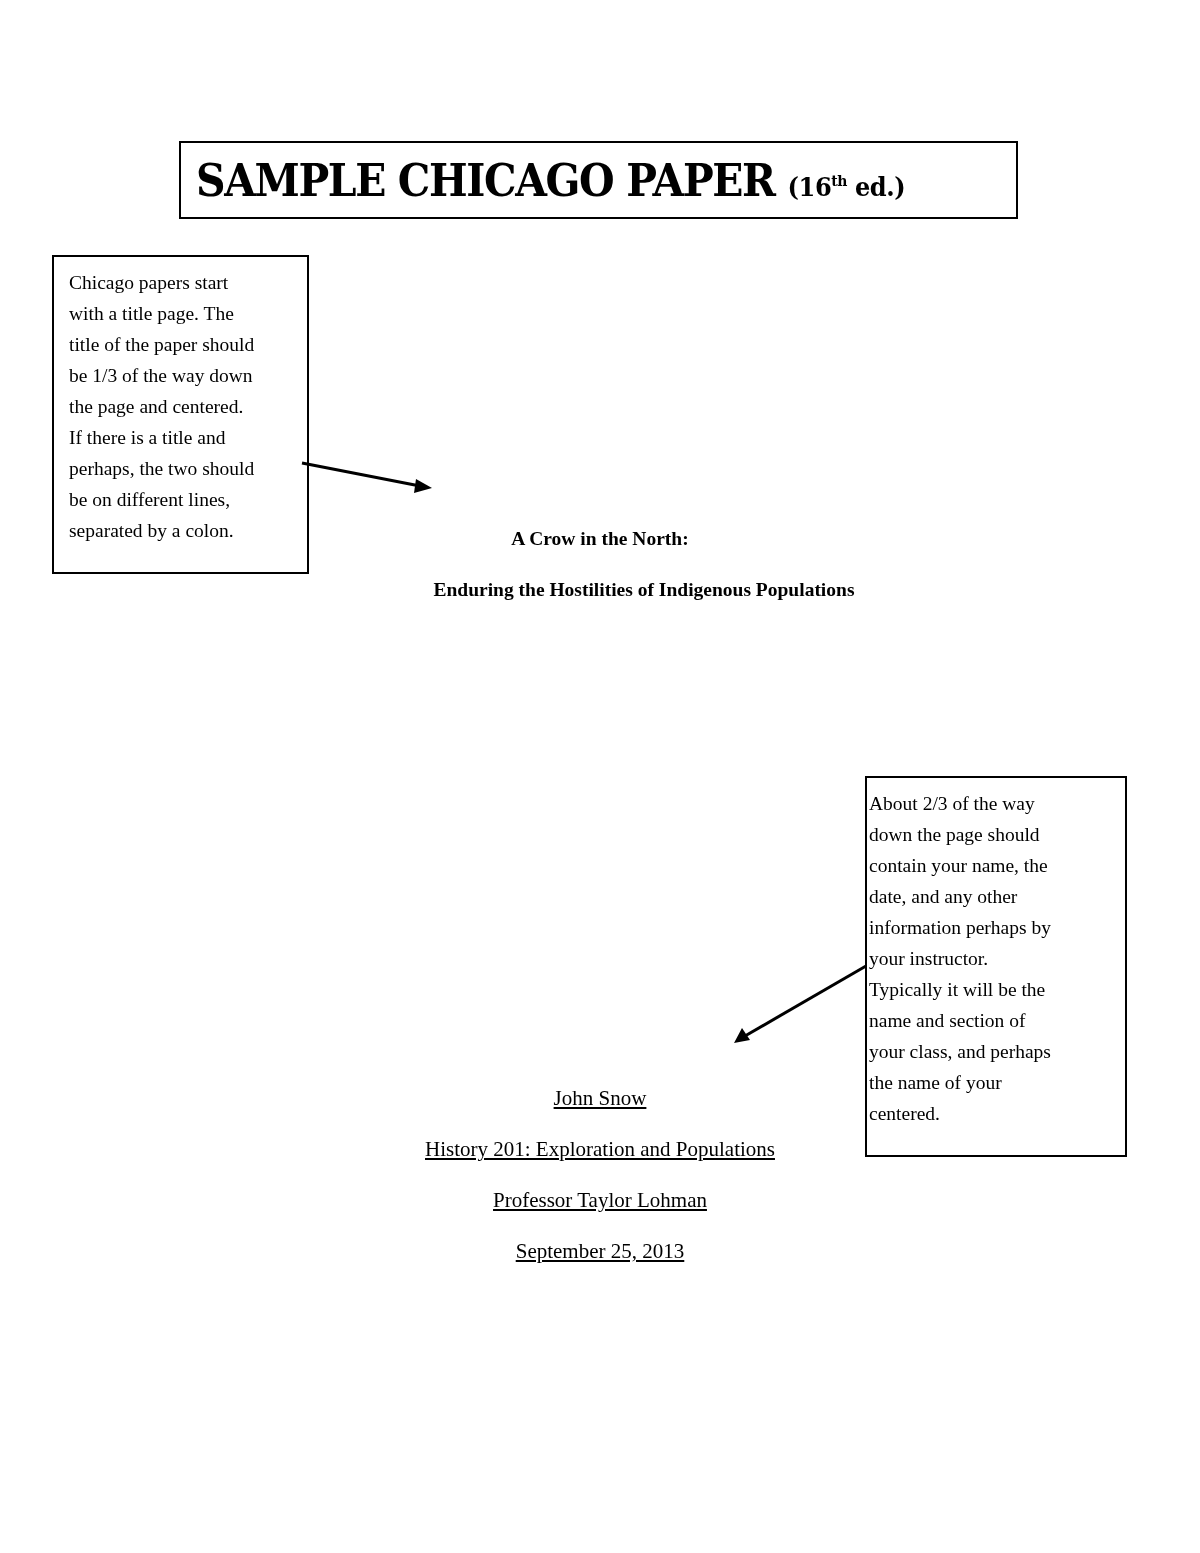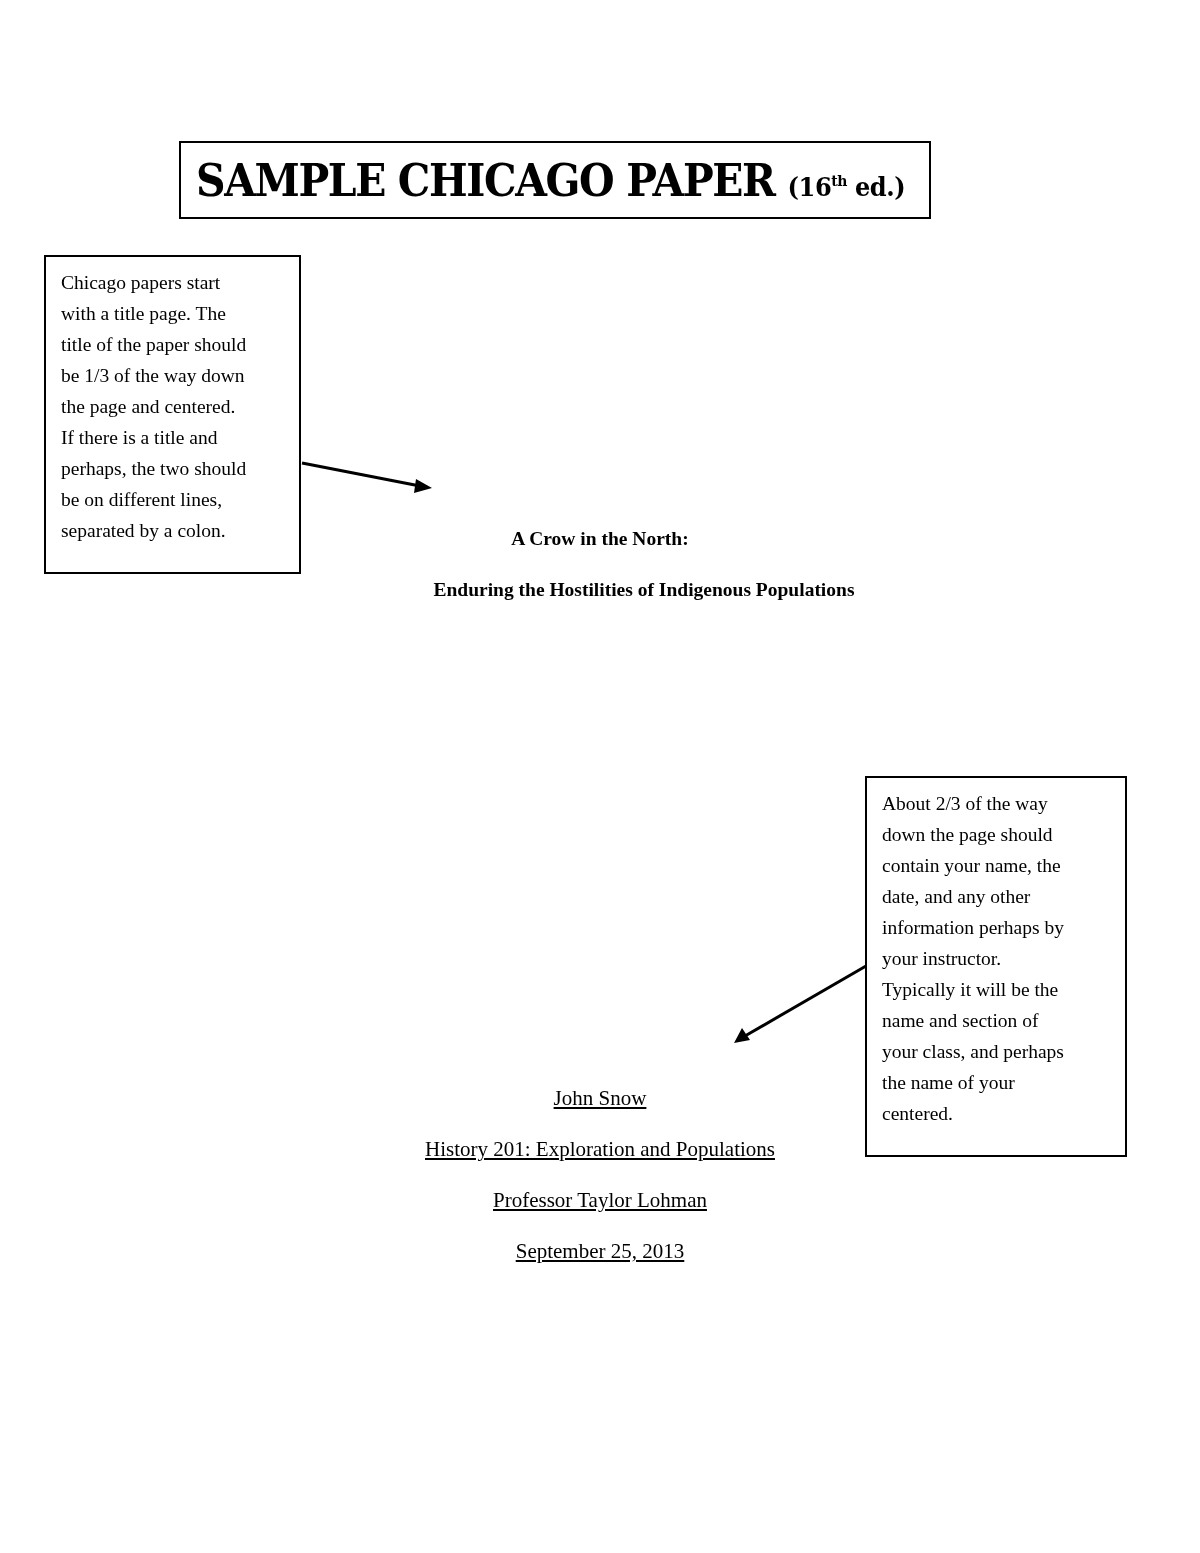--- a/index.html
+++ b/index.html
@@ -1,37 +1,37 @@
 <!DOCTYPE html>
 <html><head>
   <meta charset="utf-8">
   <style>
     html, body { margin: 0; padding: 0; background: #ffffff; }
     body {
       width: 1200px; height: 1553px; position: relative; overflow: hidden;
       font-family: "Liberation Serif", "DejaVu Serif", serif; color: #000;
     }
     .title-box {
-      position: absolute; left: 179px; top: 141px; width: 752px; height: 78px;
+      position: absolute; left: 179px; top: 141px; width: 839px; height: 78px;
       border: 2px solid #000; box-sizing: border-box;
     }
     .title-text {
       position: absolute; left: 15px; top: 12px;
       font-family: "DejaVu Serif", "Liberation Serif", serif;
       font-weight: bold; font-size: 44px; line-height: 52px; letter-spacing: -1.5px;
       transform: scaleX(0.93); transform-origin: left center; white-space: nowrap;
     }
     .title-edition { font-size: 26px; letter-spacing: -0.5px; }
     .title-edition sup { font-size: 15px; vertical-align: 10px; }
     .note-box {
       position: absolute; border: 2px solid #000; box-sizing: border-box;
       font-size: 19.5px; line-height: 31px; padding: 10px 14px 0 15px;
     }
-    .note-left { left: 44px; top: 255px; width: 257px; height: 319px; }
-    .note-right { left: 865px; top: 776px; width: 262px; height: 381px; padding-left: 15px; }
+    .note-left { left: 52px; top: 255px; width: 257px; height: 319px; }
+    .note-right { left: 865px; top: 776px; width: 262px; height: 381px; padding-left: 2px; }
     .note-line { display: block; white-space: nowrap; }
     .centered {
       position: absolute; left: 0; width: 1200px; text-align: center; white-space: nowrap; margin-top: 36px;
     }
     .paper-title { font-weight: bold; font-size: 19.5px; }
     .info { font-size: 21px; text-decoration: underline; }
     svg.arrows { position: absolute; left: 0; top: 0; }
   </style>
 </head>
 <body>

